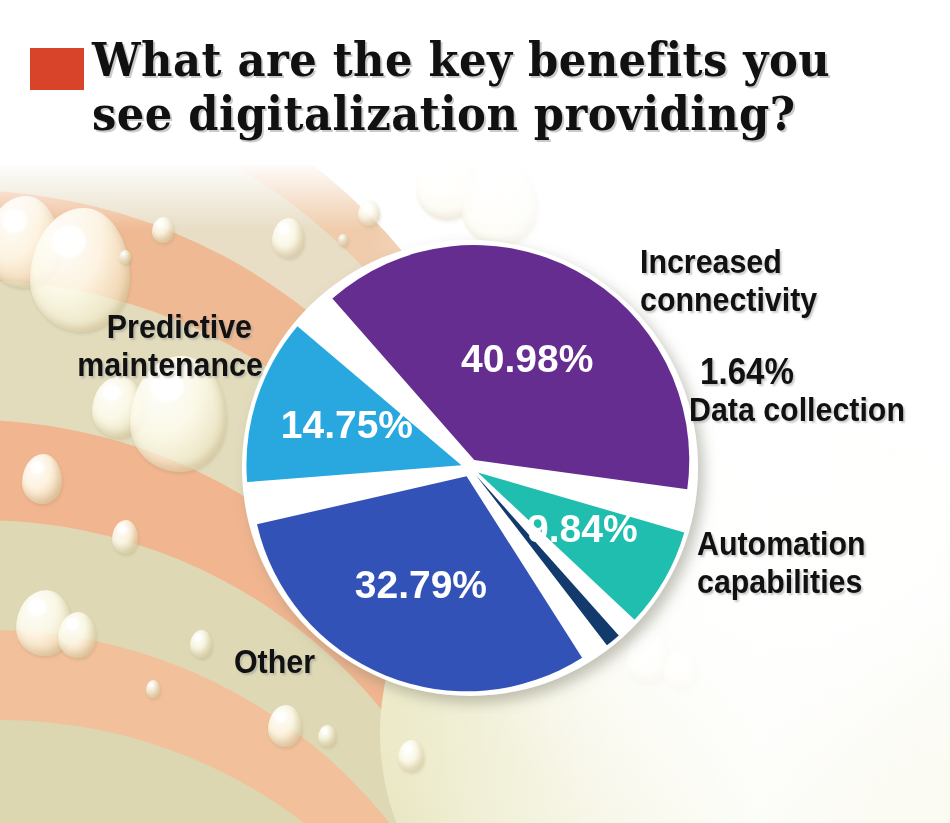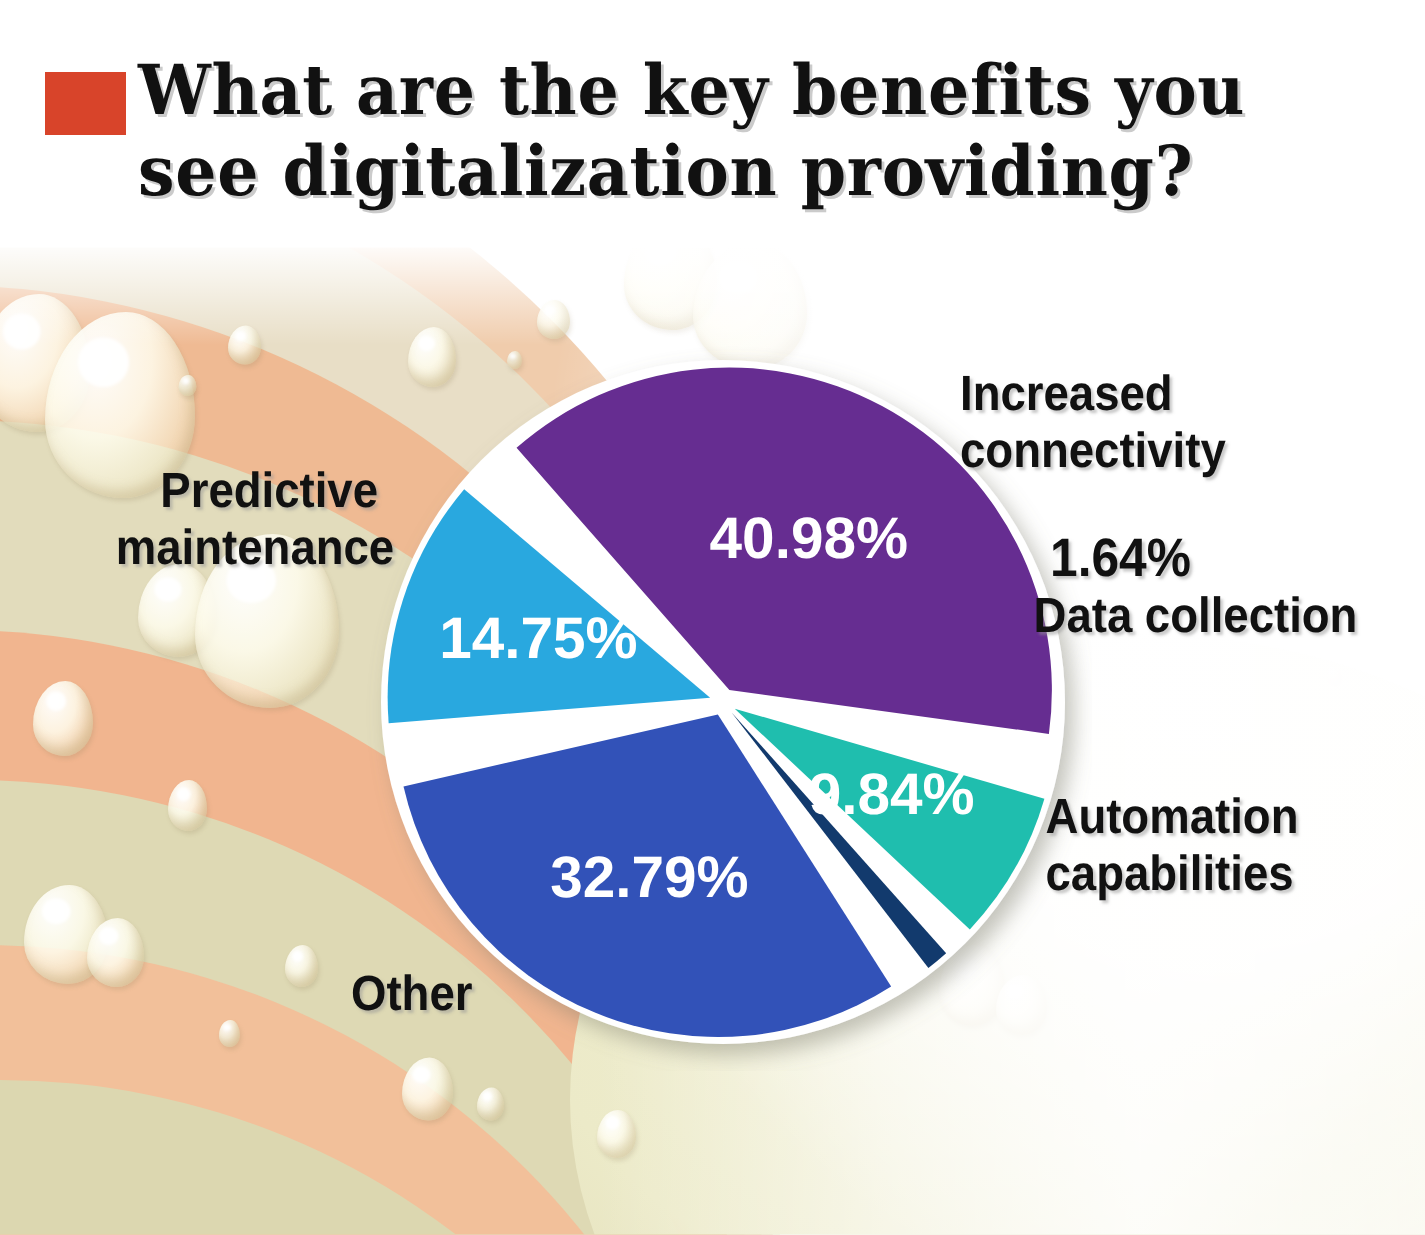--- a/index.html
+++ b/index.html
@@ -100,21 +100,21 @@
     color: #111111;
     text-shadow: 2px 2px 0 rgba(160,160,160,.55);
     transform: scaleX(.94);
     transform-origin: left top;
   }
   #title-text .tline { display: block; white-space: nowrap; }
 
   
   #pie-wrap {
     position: absolute;
-    left: 236px; top: 222px;
+    left: 224px; top: 222px;
     width: 492px; height: 492px;
   }
   #pie-svg { display: block; }
 
   .slice-label {
     fill: #ffffff;
     font-family: "Liberation Sans", sans-serif;
     font-weight: bold;
     font-size: 39px;
     text-anchor: middle;

